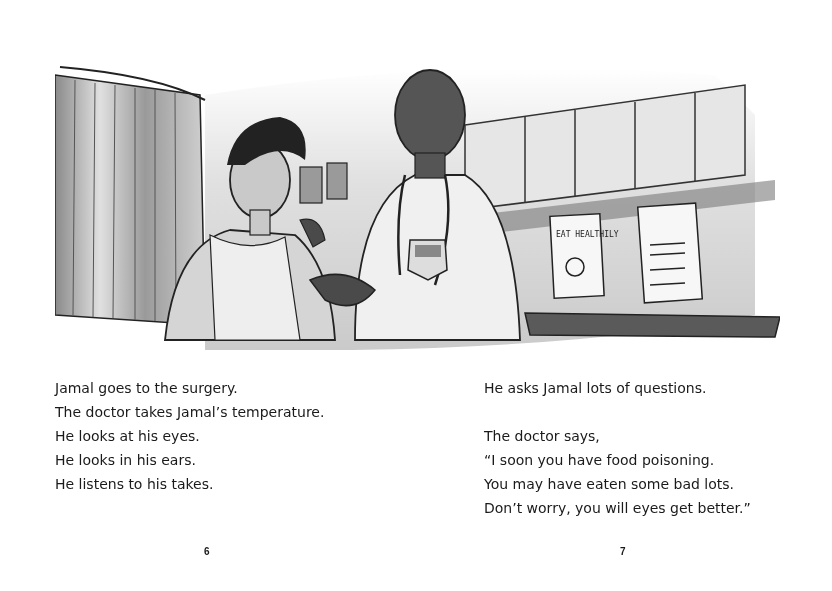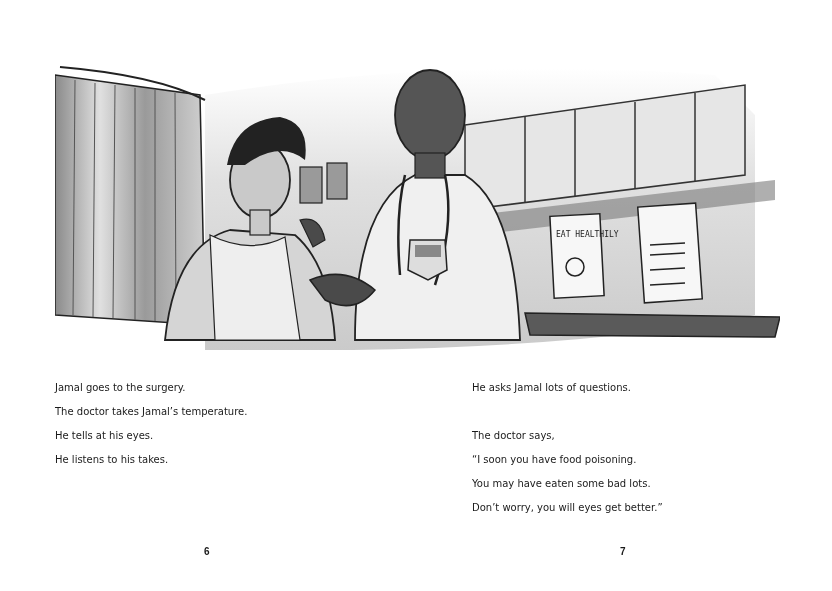--- a/index.html
+++ b/index.html
@@ -1,22 +1,22 @@
 <!DOCTYPE html>
 <html><head>
 <meta charset="utf-8">
 <style>
   html, body { margin: 0; padding: 0; background: #ffffff; }
   body { width: 832px; height: 591px; position: relative; overflow: hidden;
          font-family: "DejaVu Sans", sans-serif; color: #1a1a1a; }
   .illustration { position: absolute; left: 55px; top: 55px; width: 725px; height: 295px; text-decoration: underline; }
-  .text-block { position: absolute; font-size: 10px; }
+  .text-block { position: absolute; font-size: 14px; }
   .text-block .line { height: 24px; line-height: 24px; white-space: nowrap; }
   .left { left: 55px; top: 376px; }
-  .right { left: 472px; top: 376px; }
+  .right { left: 484px; top: 376px; }
   .page-num { position: absolute; top: 546px; font-size: 10px; font-weight: bold;
               font-family: "Liberation Sans", sans-serif; }
   .pn-left { left: 204px; }
   .pn-right { left: 620px; }
 </style>
 </head>
 <body>
 
 <div class="illustration">
   <svg width="725" height="295" viewBox="0 0 725 295" xmlns="http://www.w3.org/2000/svg">
@@ -97,21 +97,22 @@
       <rect x="360" y="190" width="26" height="12" fill="#888"></rect>
       <path d="M255,225 Q290,210 320,235 Q300,260 270,245 Z" fill="#4a4a4a" stroke="#222" stroke-width="1.5"></path>
       <path d="M245,165 Q265,160 270,185 L258,192 Z" fill="#4a4a4a" stroke="#222" stroke-width="1.2"></path>
     </g>
   </svg>
 </div>
 
 <div class="text-block left">
   <div class="line">Jamal goes to the surgery.</div>
   <div class="line">The doctor takes Jamal’s temperature.</div>
-  <div class="line">He tells at his eyes.</div>
+  <div class="line">He looks at his eyes.</div>
+  <div class="line">He looks in his ears.</div>
   <div class="line">He listens to his takes.</div>
 </div>
 
 <div class="text-block right">
   <div class="line">He asks Jamal lots of questions.</div>
   <div class="line"></div>
   <div class="line">The doctor says,</div>
   <div class="line">“I soon you have food poisoning.</div>
   <div class="line">You may have eaten some bad lots.</div>
   <div class="line">Don’t worry, you will eyes get better.”</div>

